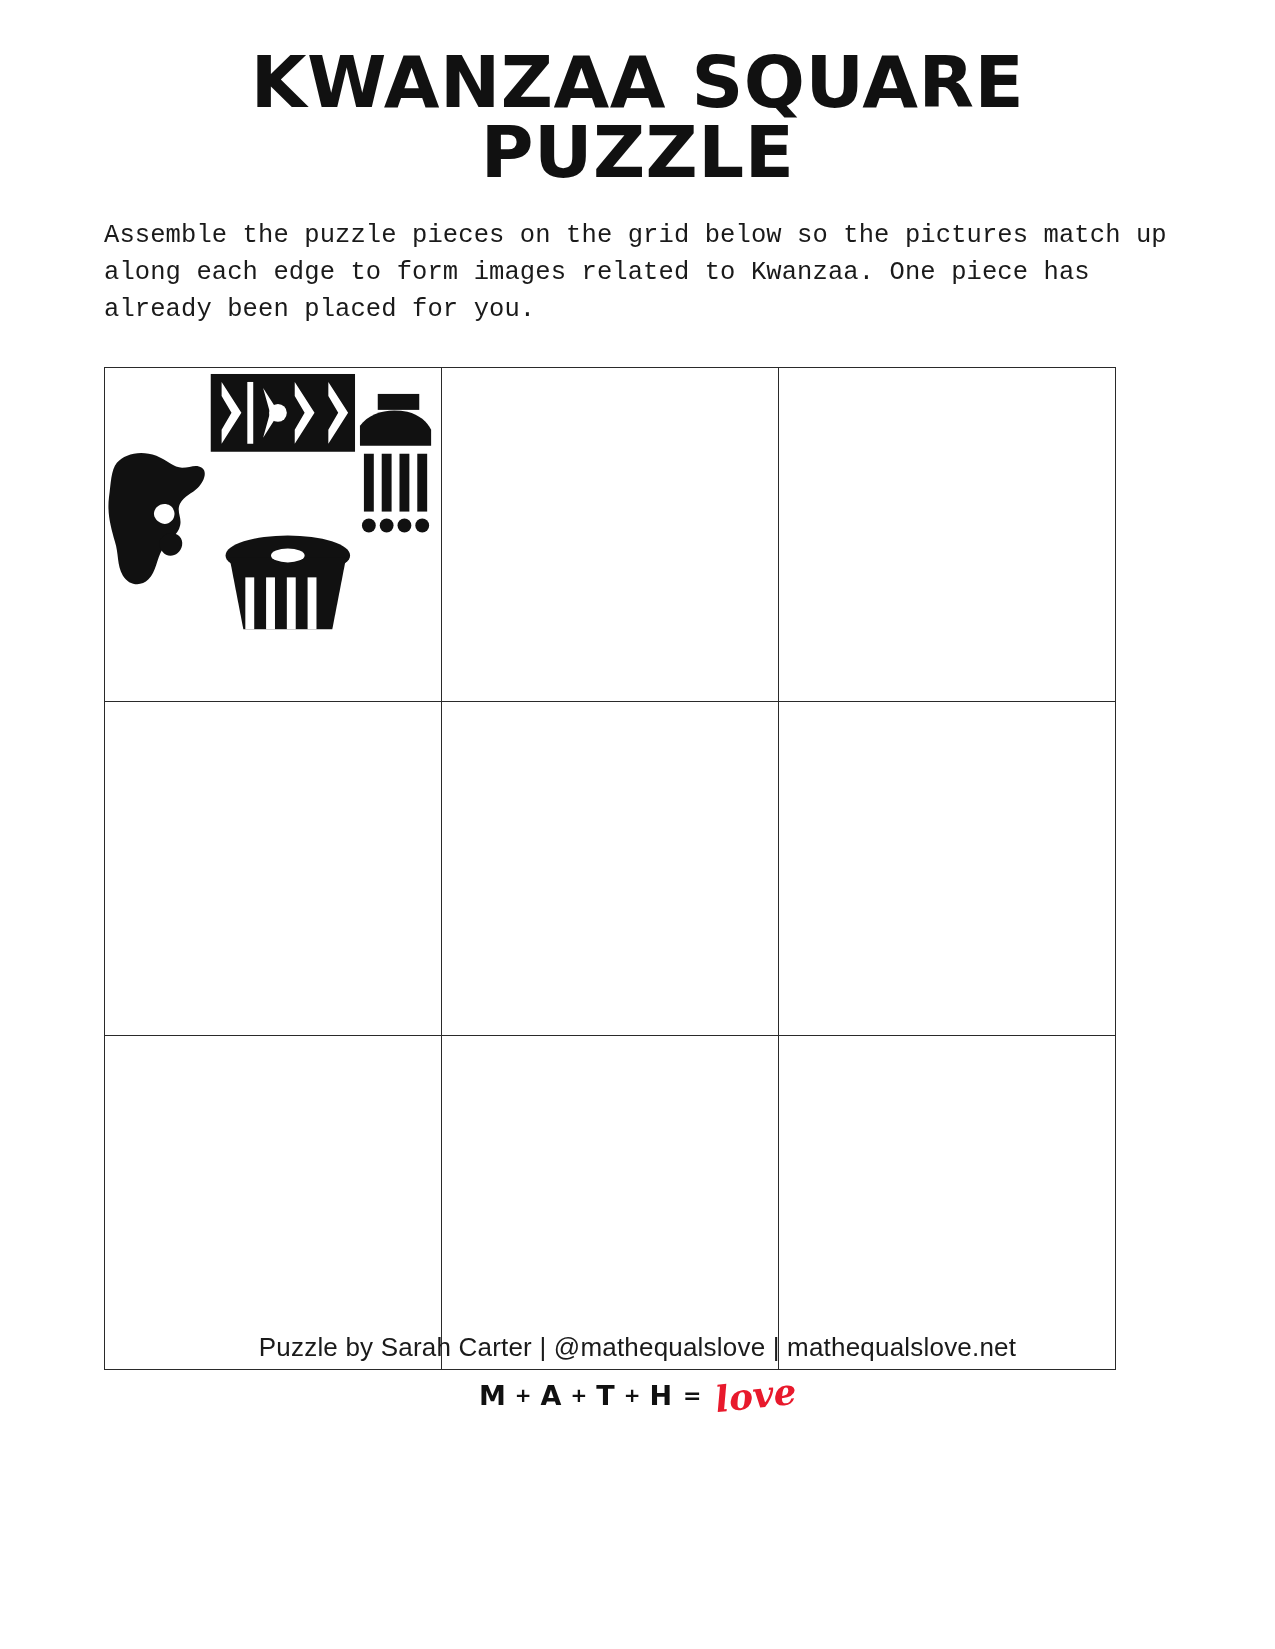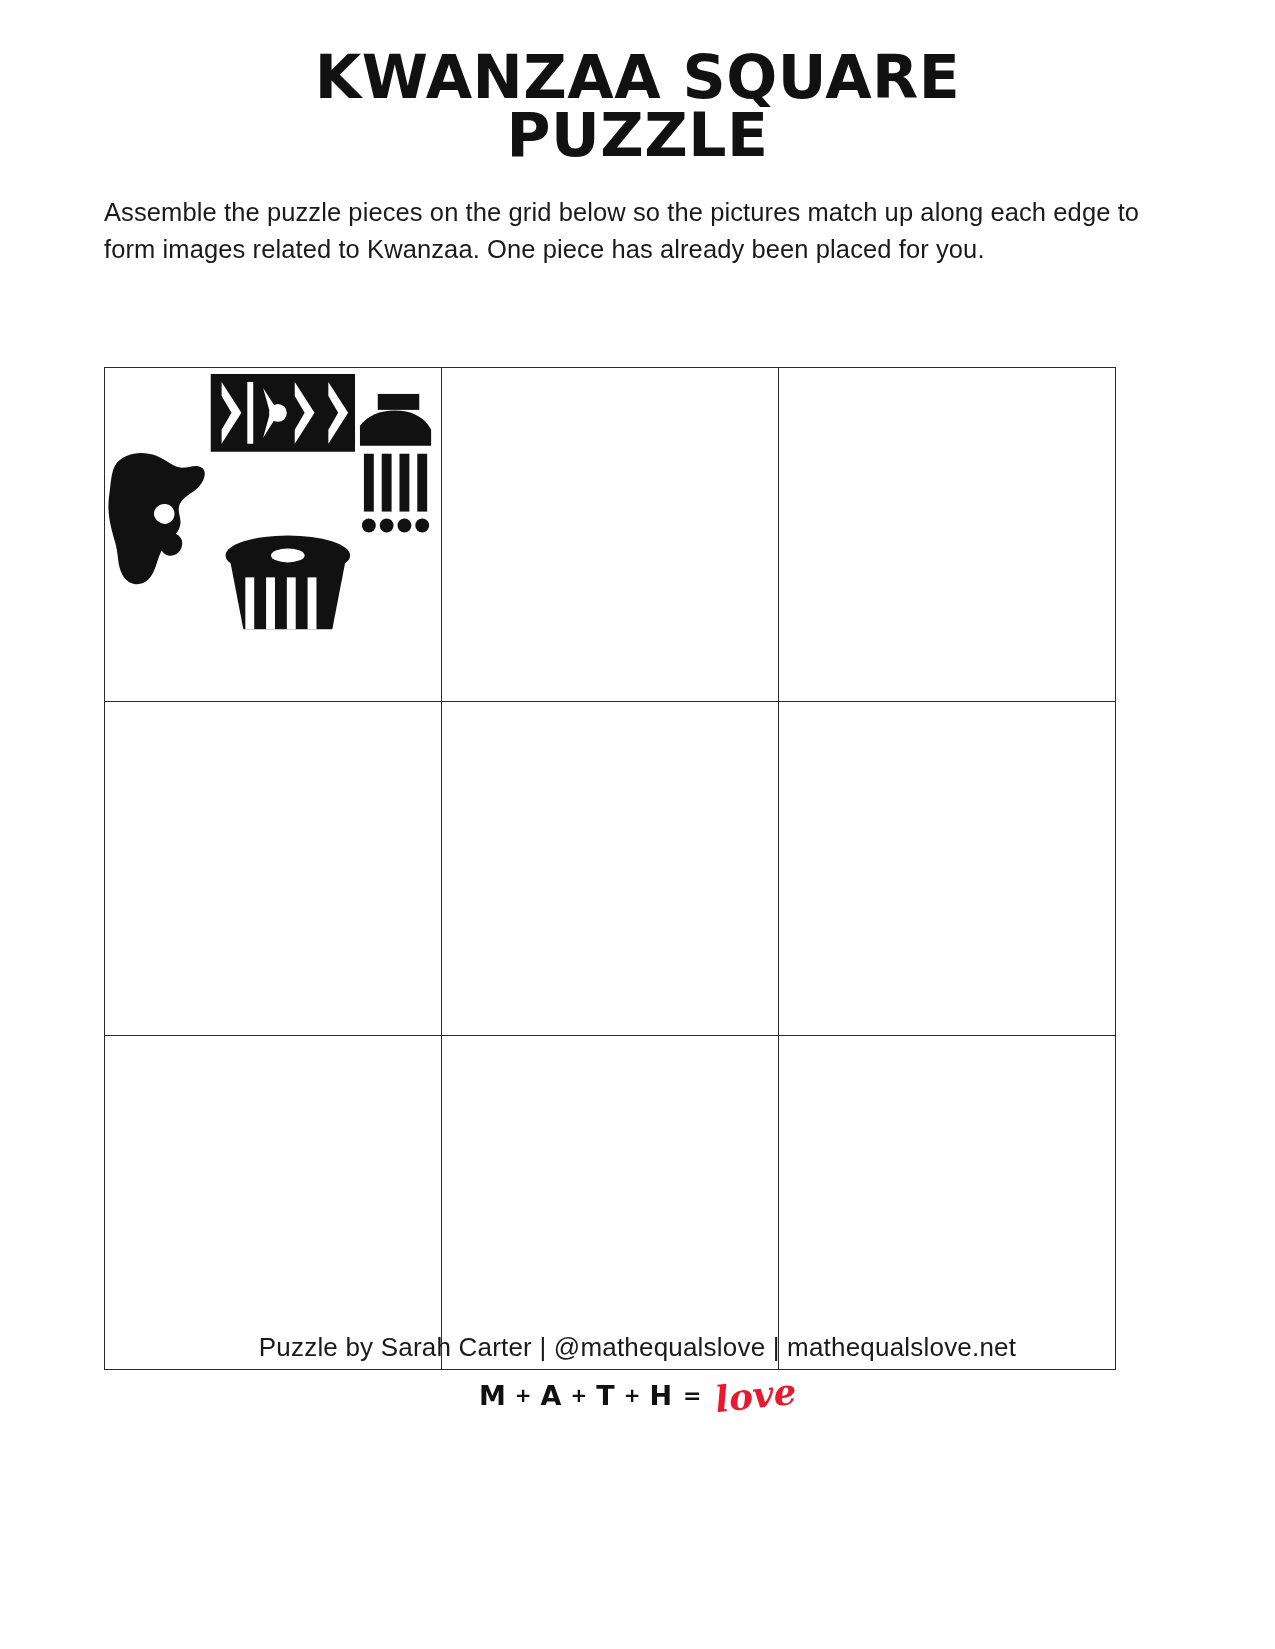--- a/index.html
+++ b/index.html
@@ -19,34 +19,34 @@
     width: 1275px;
     height: 1649px;
     position: relative;
     box-sizing: border-box;
     padding: 0 104px;
   }
   .title {
     text-align: center;
     font-family: "DejaVu Sans", sans-serif;
     font-weight: 700;
-    font-size: 60px;
+    font-size: 72px;
     line-height: 0.97;
     letter-spacing: 0.5px;
     color: #111111;
     padding-top: 48px;
     margin: 0;
     white-space: pre-line;
   }
   .instructions {
     margin: 30px 0 0 0;
     font-size: 25.5px;
     line-height: 1.45;
     color: #1a1a1a;
-    font-family: Liberation Sans, sans-serif;
+    font-family: Liberation Mono, monospace;
     text-align: left;
     letter-spacing: 0.1px;
   }
   .grid-wrap {
     position: absolute;
     left: 104px;
     top: 367px;
     width: 1012px;
     height: 1003px;
   }

